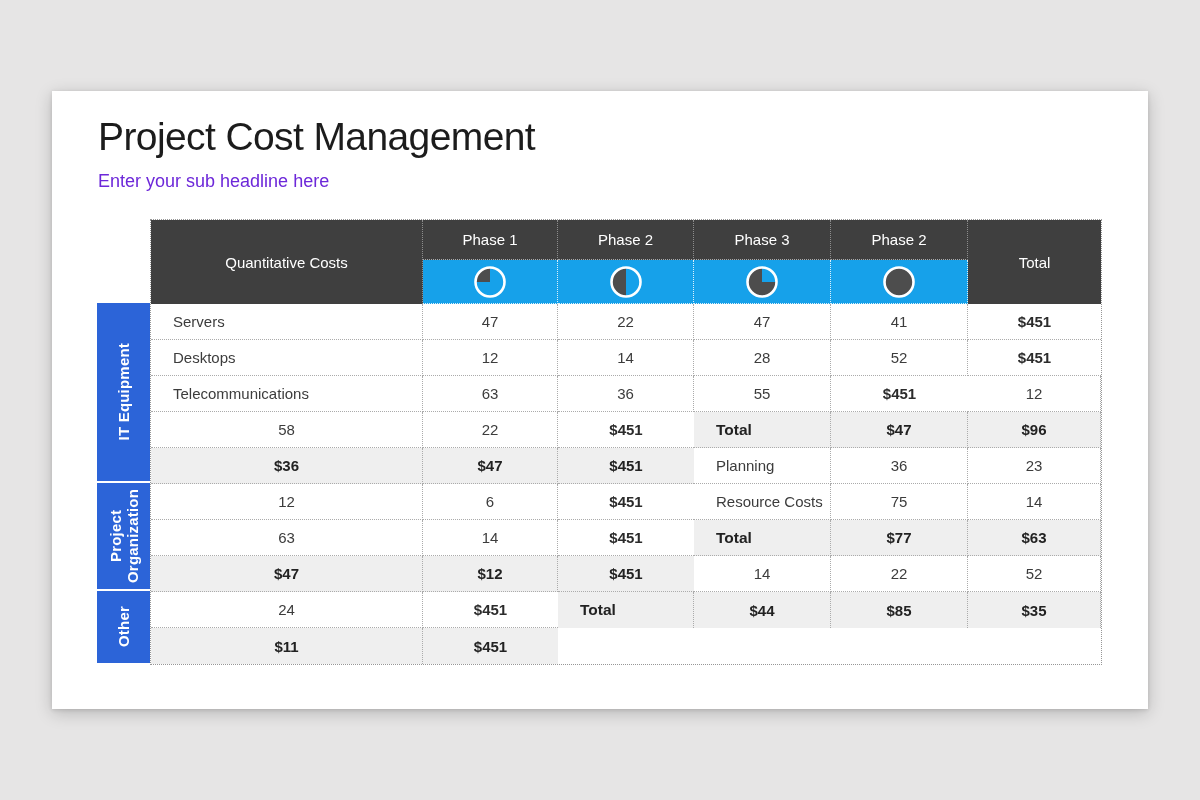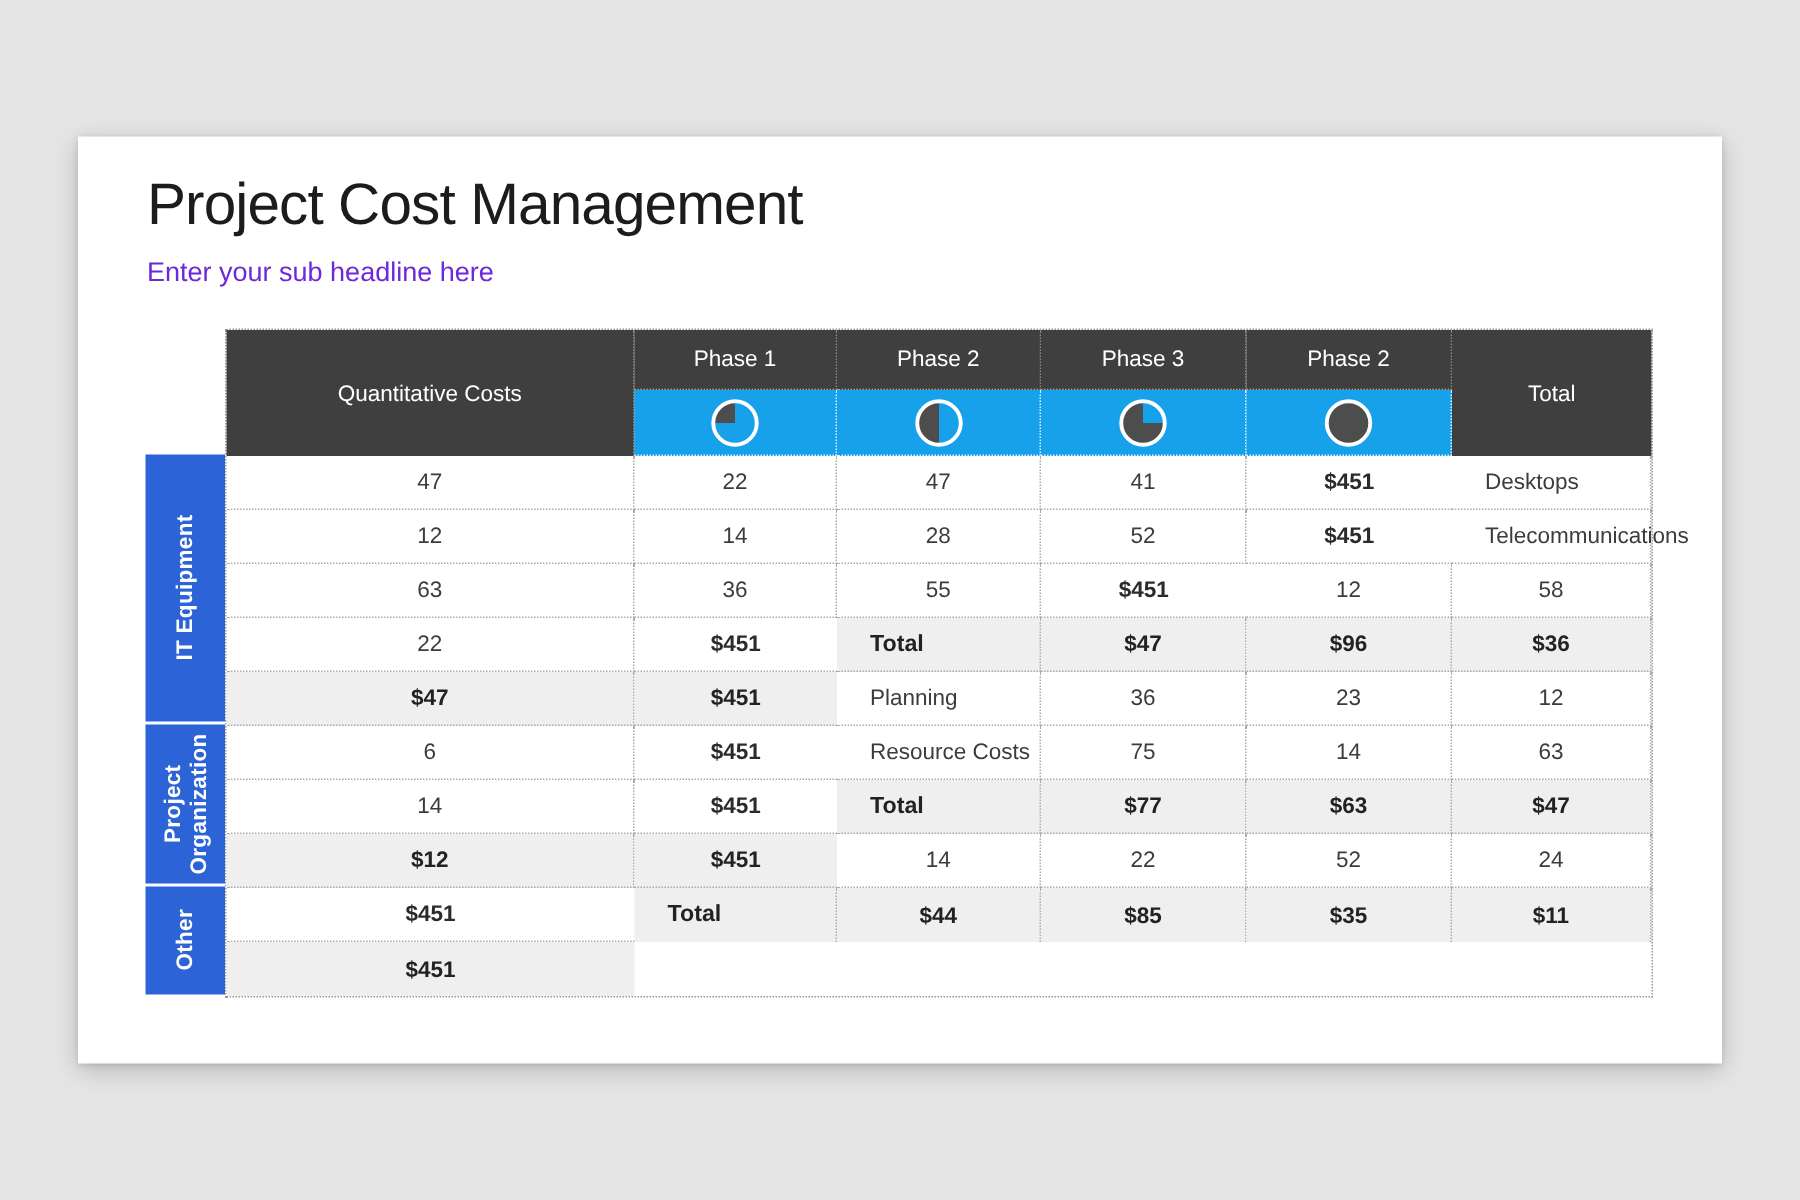--- a/index.html
+++ b/index.html
@@ -123,20 +123,21 @@
               <circle cx="18" cy="18" r="14.5" fill="none" stroke="#ffffff" stroke-width="2.6"></circle>
           </svg>
         </div>
         <div class="cell pie-cell" style="grid-row:2;grid-column:5">
           <svg class="pie" width="36" height="36" viewBox="0 0 36 36">
             <path class="pie-fill" d="M 18 4 A 14 14 0 1 0 18 32 A 14 14 0 1 0 18 4 Z" fill="#4d4d4d"></path>
               <circle cx="18" cy="18" r="14.5" fill="none" stroke="#ffffff" stroke-width="2.6"></circle>
           </svg>
         </div>
 
+      <div class="cell label-cell">Servers</div>
           <div class="cell val">47</div>
           <div class="cell val">22</div>
           <div class="cell val">47</div>
           <div class="cell val">41</div>
           <div class="cell grand col-last">$451</div>
           <div class="cell label-cell">Desktops</div>
           <div class="cell val">12</div>
           <div class="cell val">14</div>
           <div class="cell val">28</div>
           <div class="cell val">52</div>

